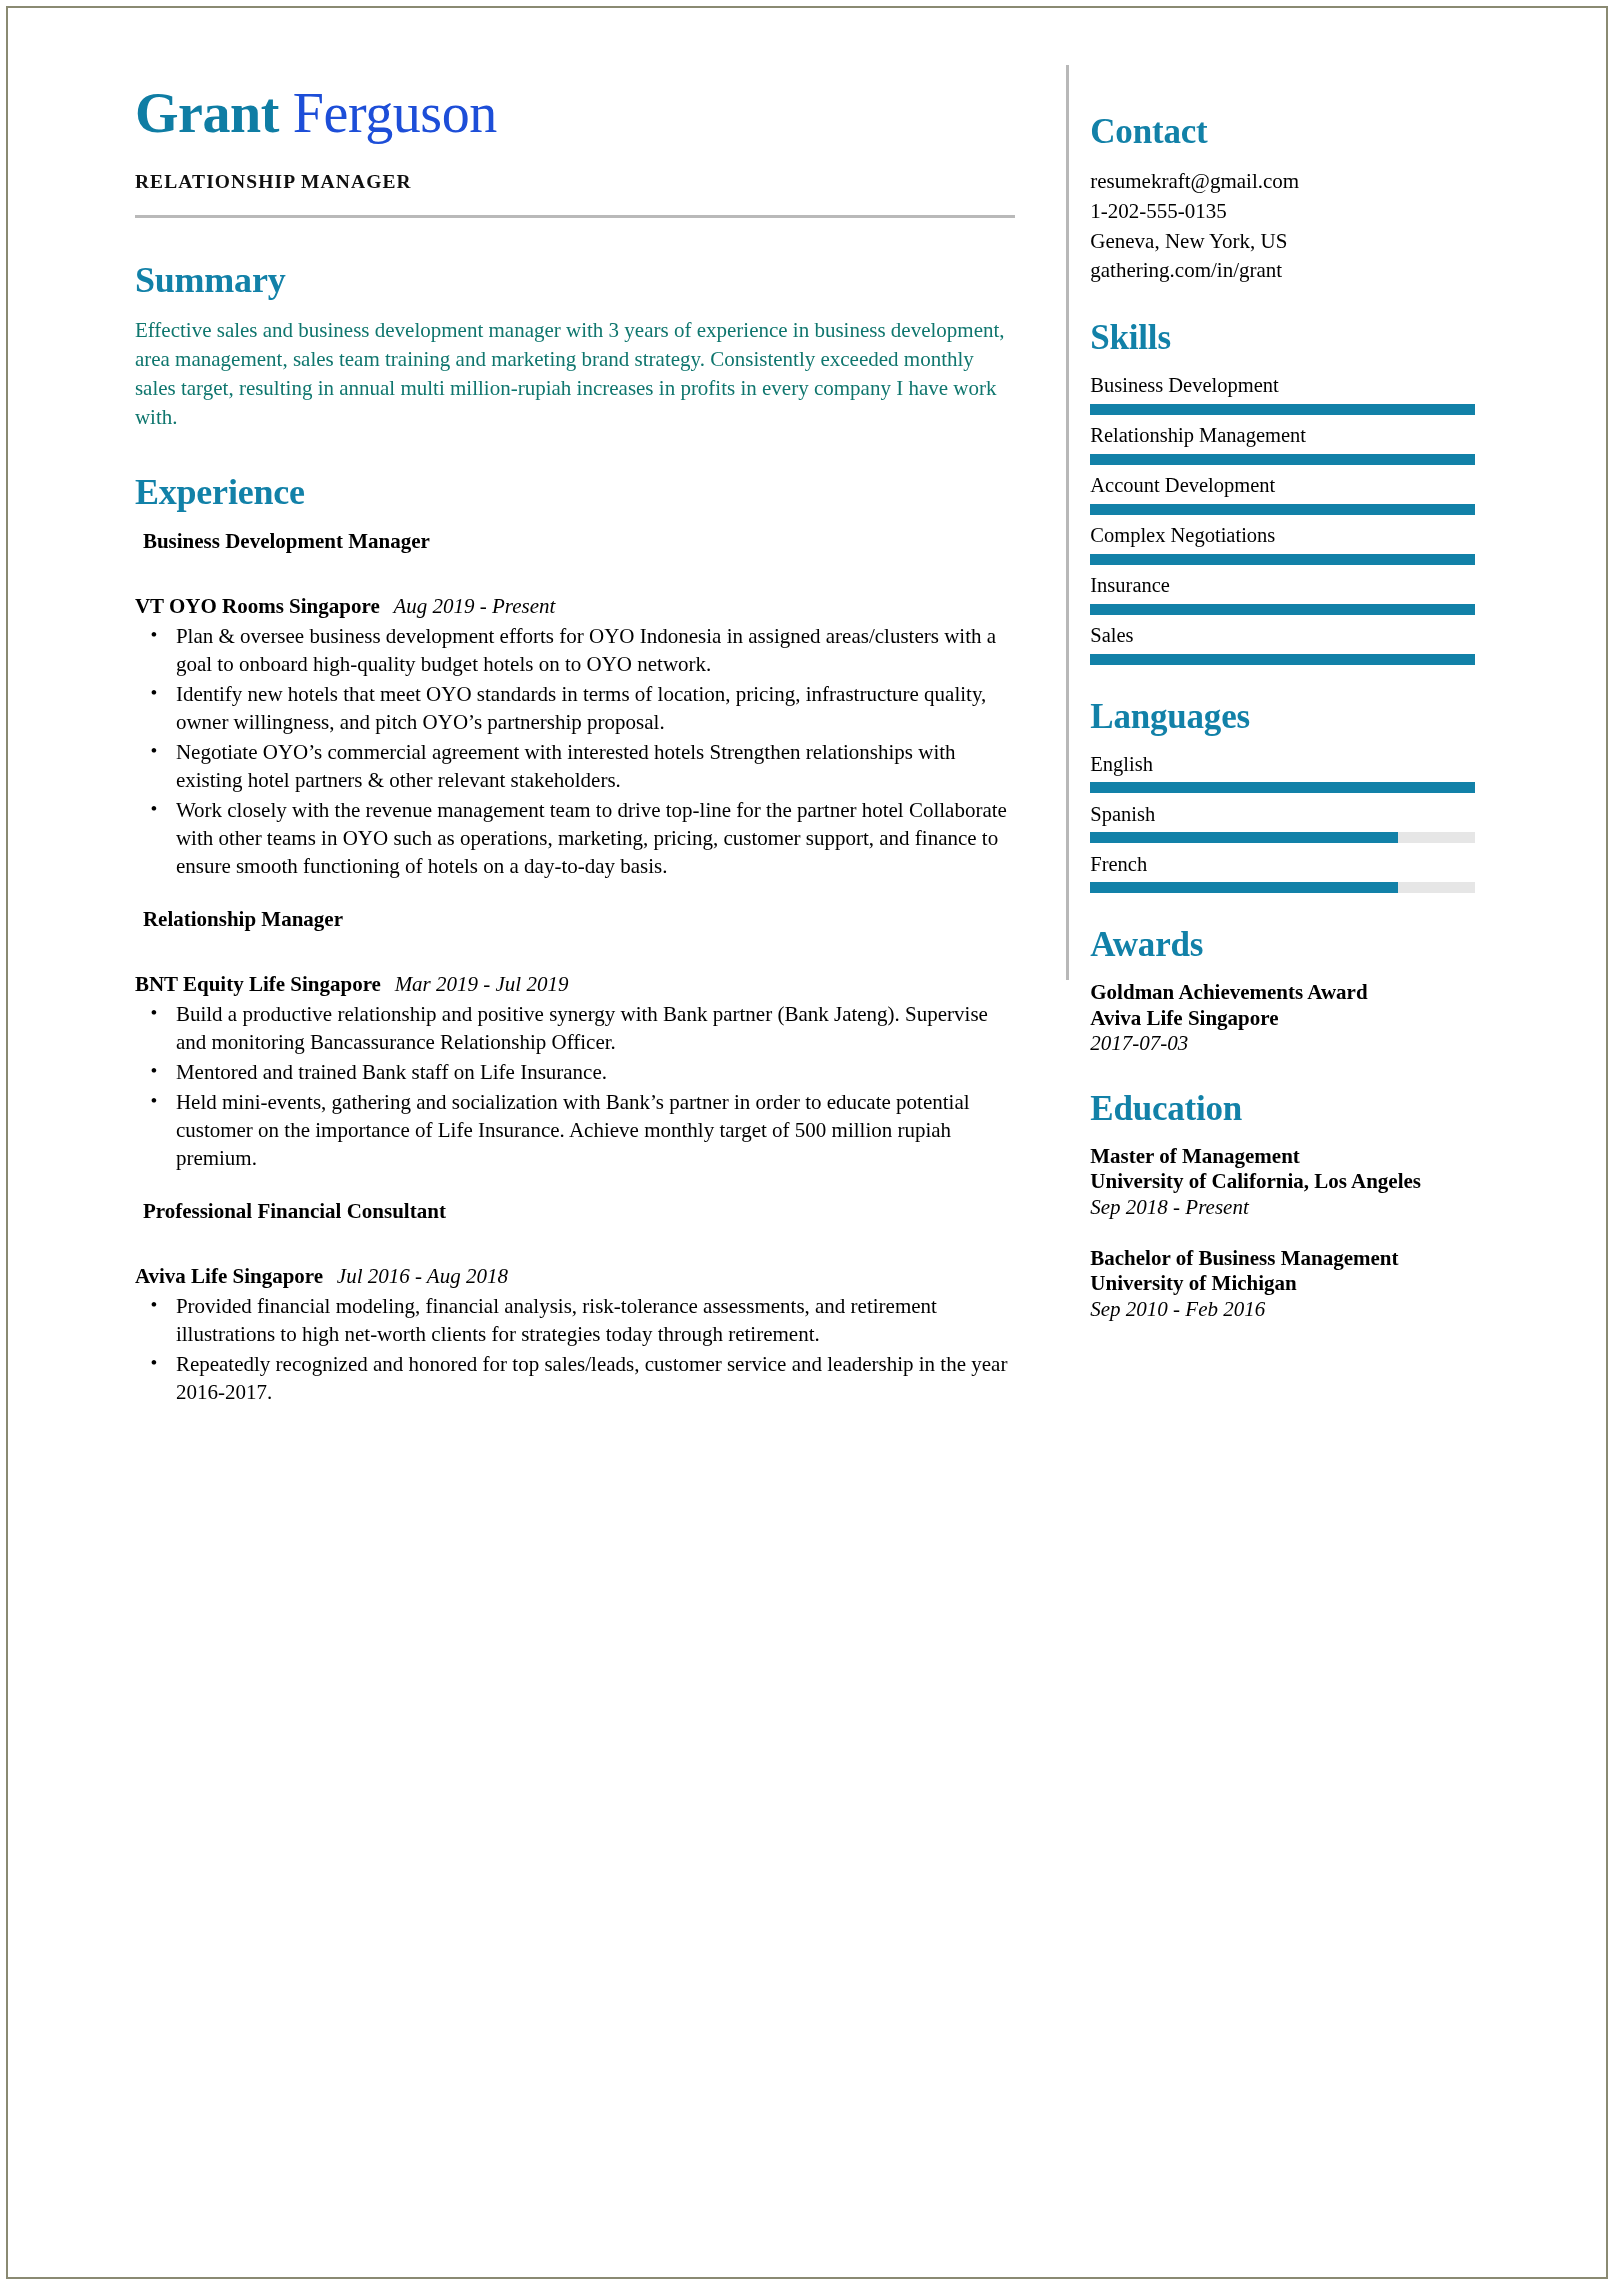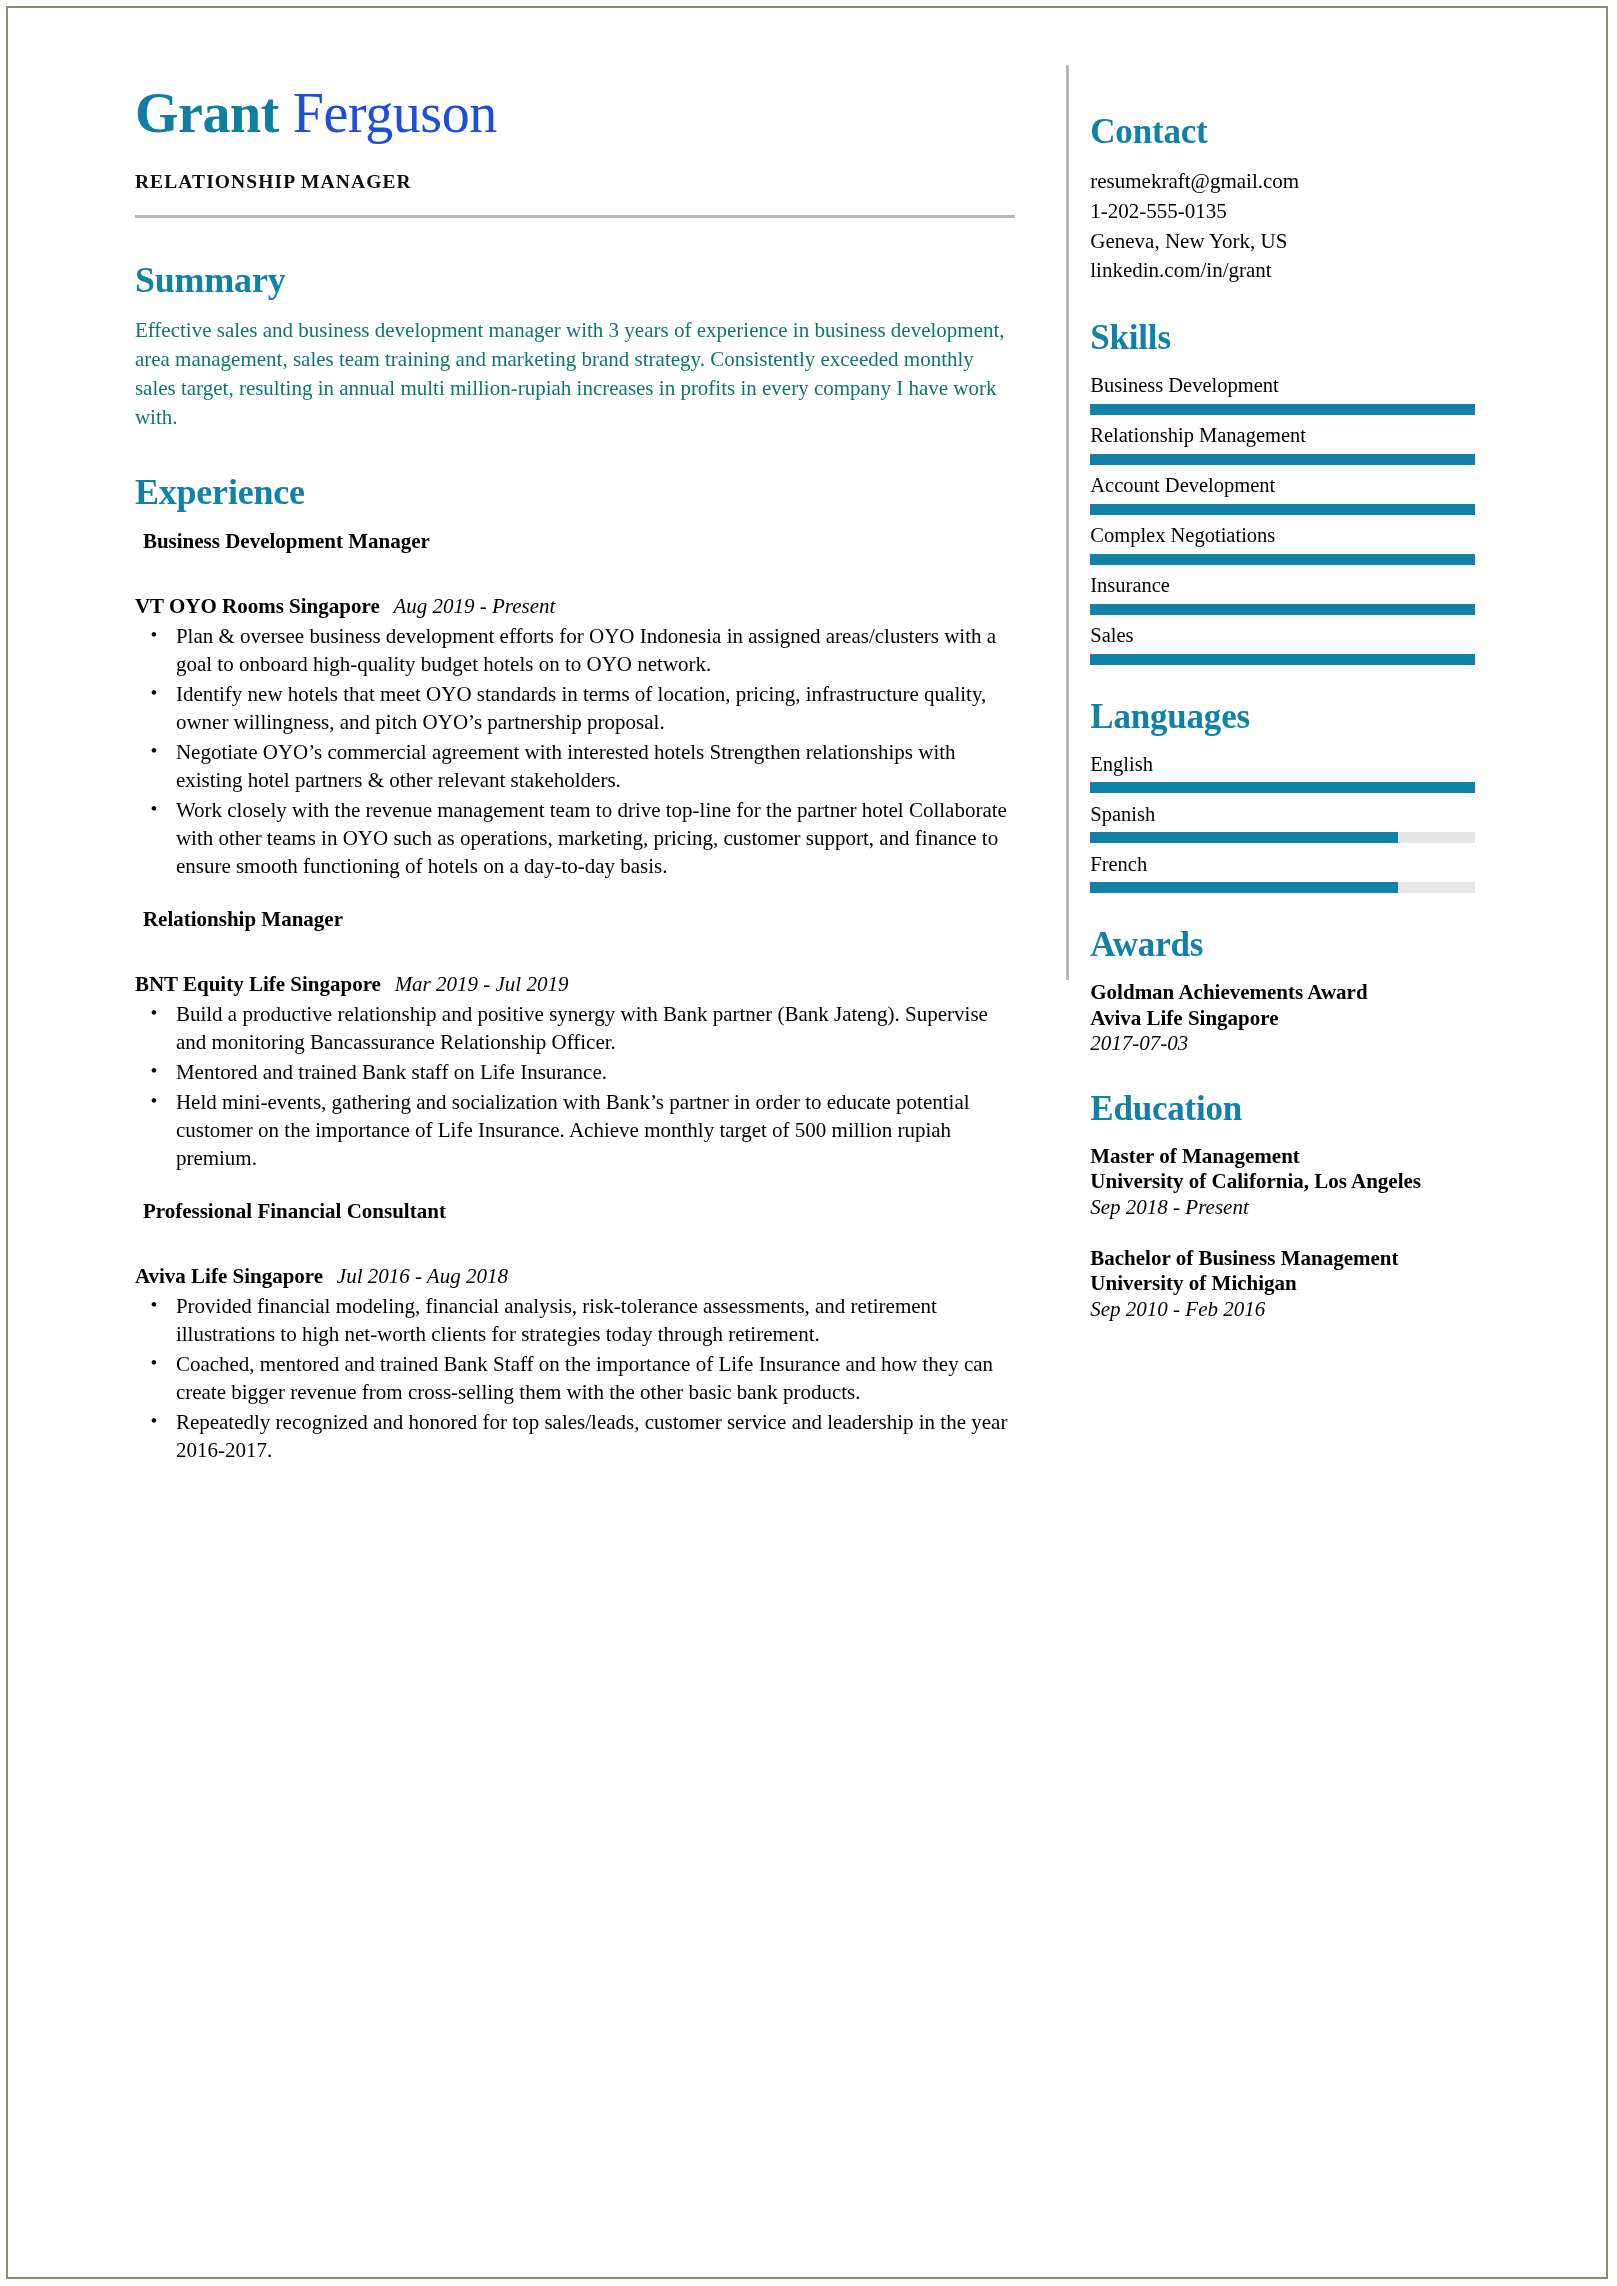--- a/index.html
+++ b/index.html
@@ -229,37 +229,36 @@
           </ul>
         </div>
 
         <div class="exp-entry">
           <div class="exp-role">Professional Financial Consultant</div>
           <div class="exp-line2">
             <span class="exp-company">Aviva Life Singapore</span><span class="exp-dates">Jul 2016 - Aug 2018</span>
           </div>
           <ul class="bullets">
             <li>Provided financial modeling, financial analysis, risk-tolerance assessments, and retirement illustrations to high net-worth clients for strategies today through retirement.</li>
-            <li>Coached, mentored and trained Bank Staff on the importance of Life Insurance and how they can create bigger revenue from cross-selling them with the other basic bank products.</li>
             <li>Repeatedly recognized and honored for top sales/leads, customer service and leadership in the year 2016-2017.</li>
           </ul>
         </div>
       </div>
     </div>
 
     <div class="divider"></div>
 
     <div class="right-col">
 
       <div class="side-section">
         <h2 class="section">Contact</h2>
         <div class="contact-line">resumekraft@gmail.com</div>
         <div class="contact-line">1-202-555-0135</div>
         <div class="contact-line">Geneva, New York, US</div>
-        <div class="contact-line">linkedin.com/in/grant</div>
+        <div class="contact-line">gathering.com/in/grant</div>
       </div>
 
       <div class="side-section">
         <h2 class="section">Skills</h2>
 
         <div class="bar-row">
           <div class="bar-label">Business Development</div>
           <div class="bar-track">
             <div class="bar-fill" style="width: 100%;"></div>
           </div>

